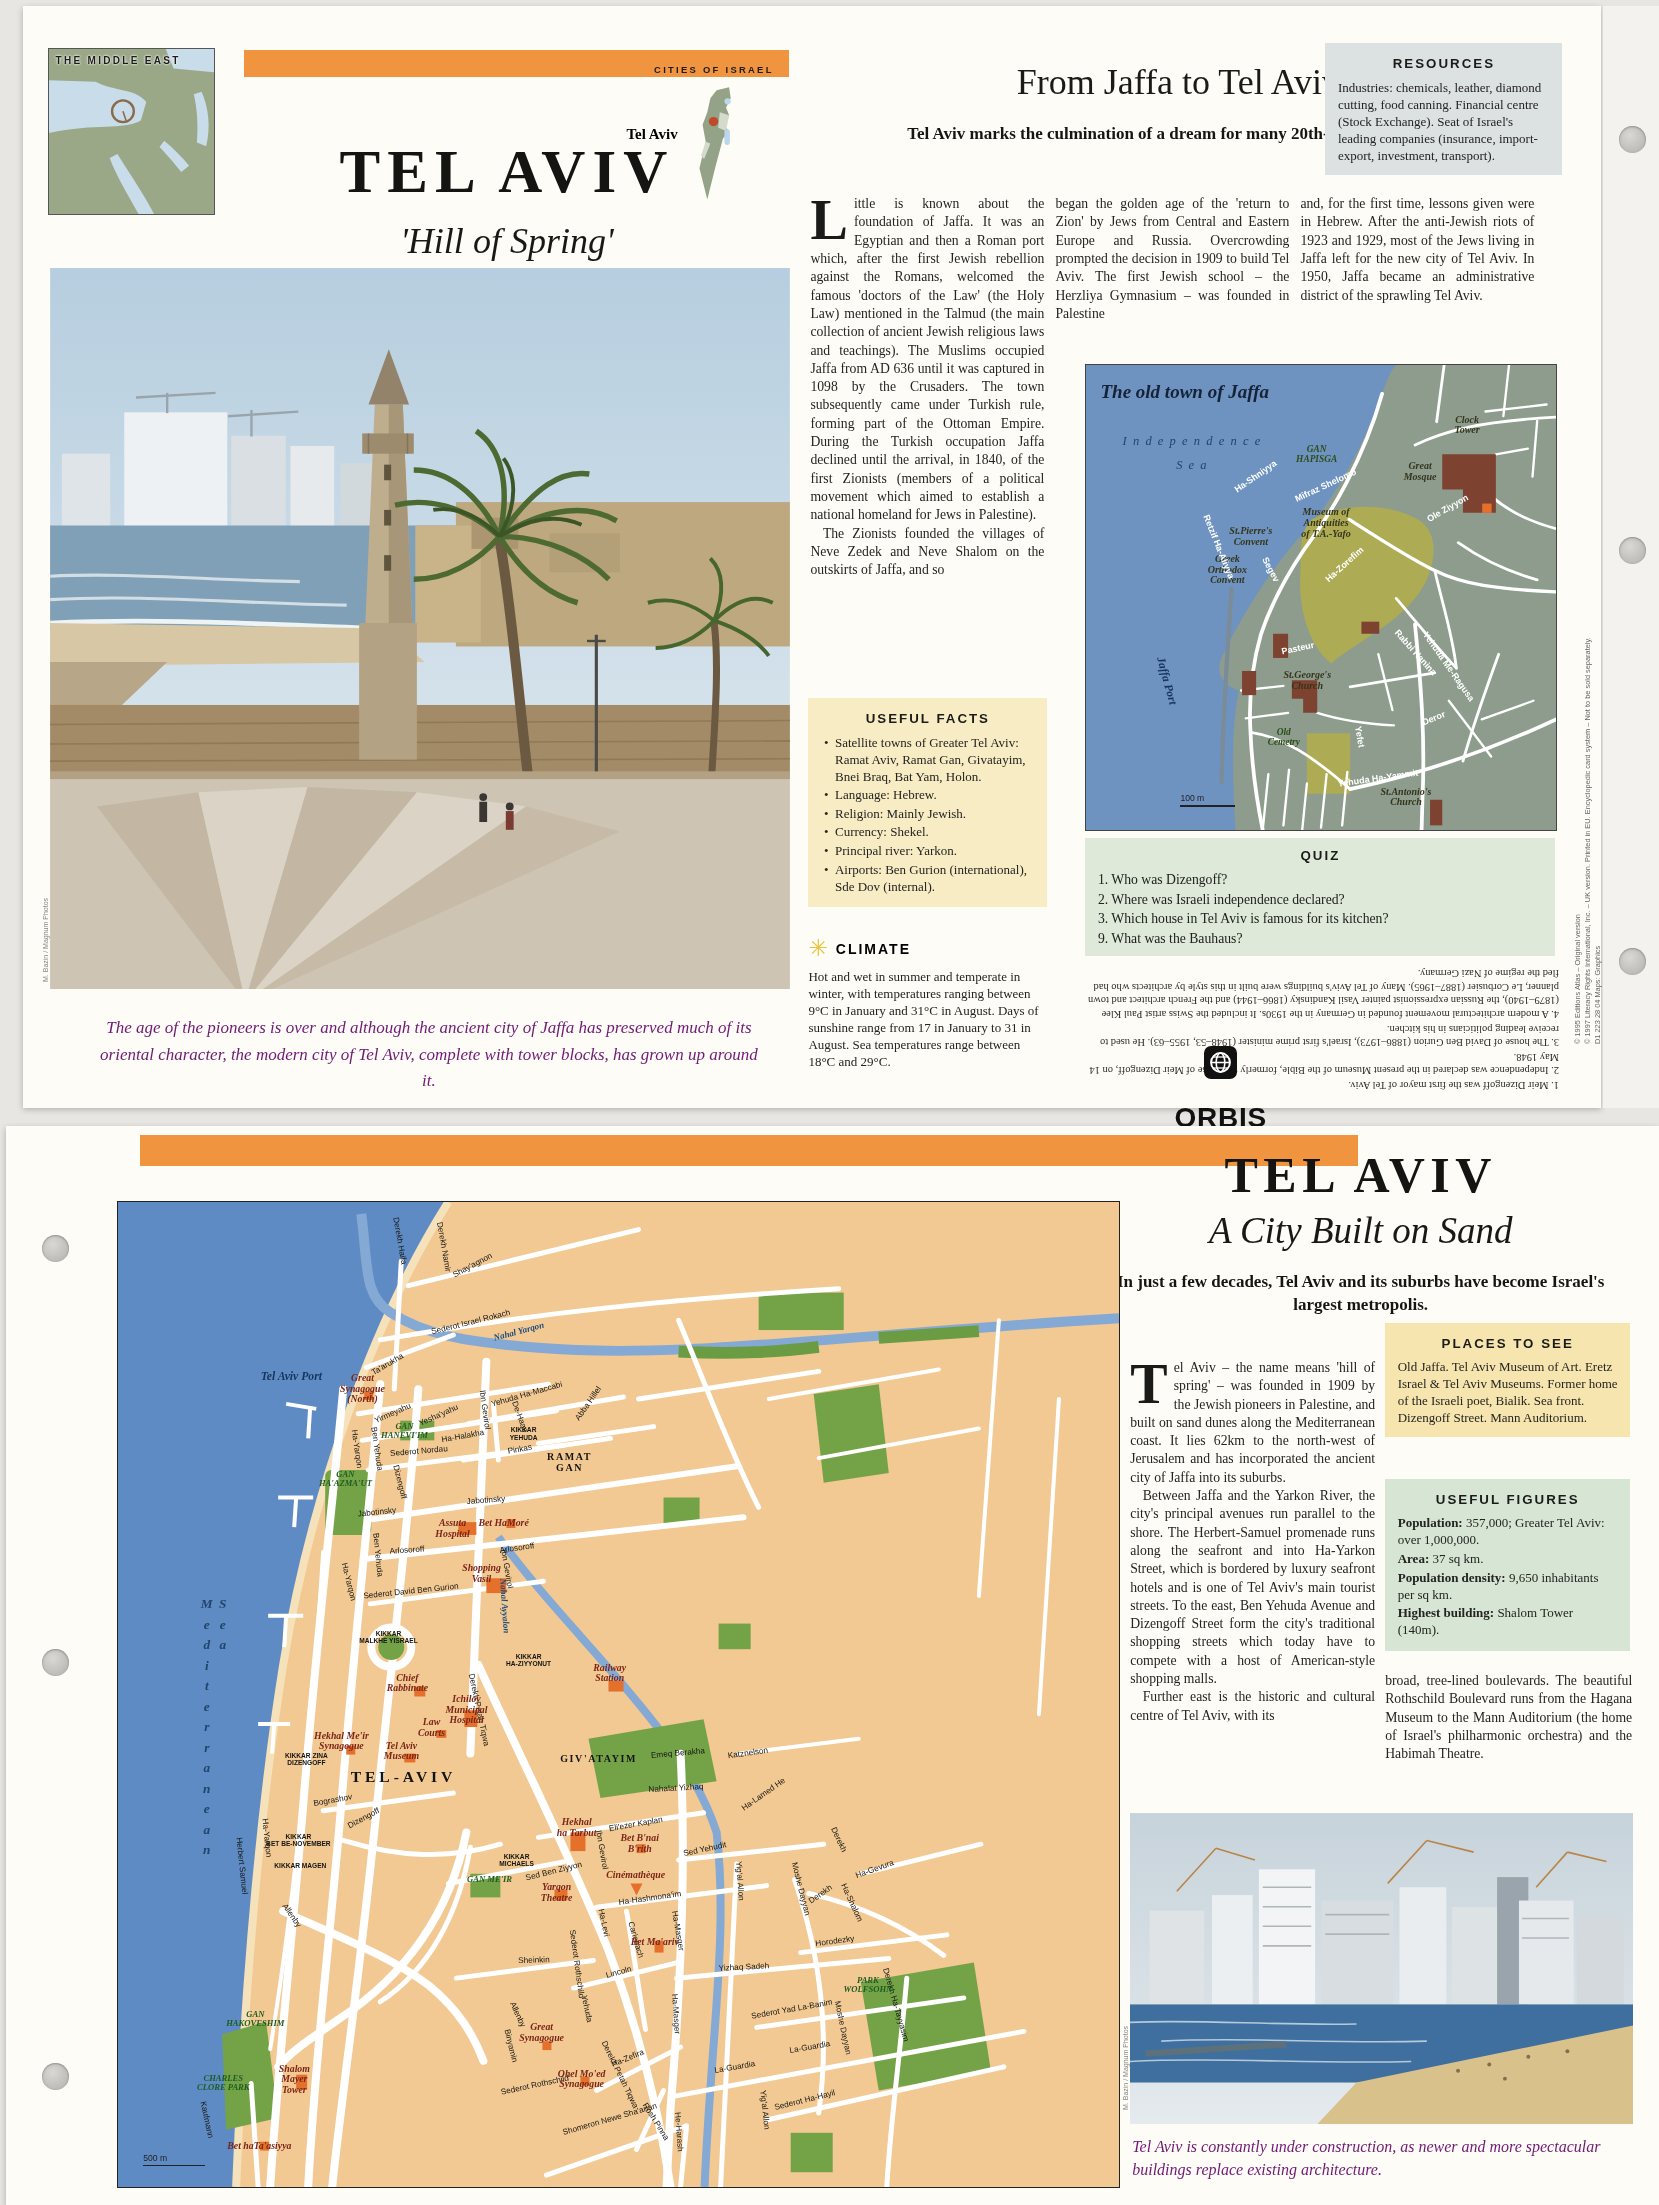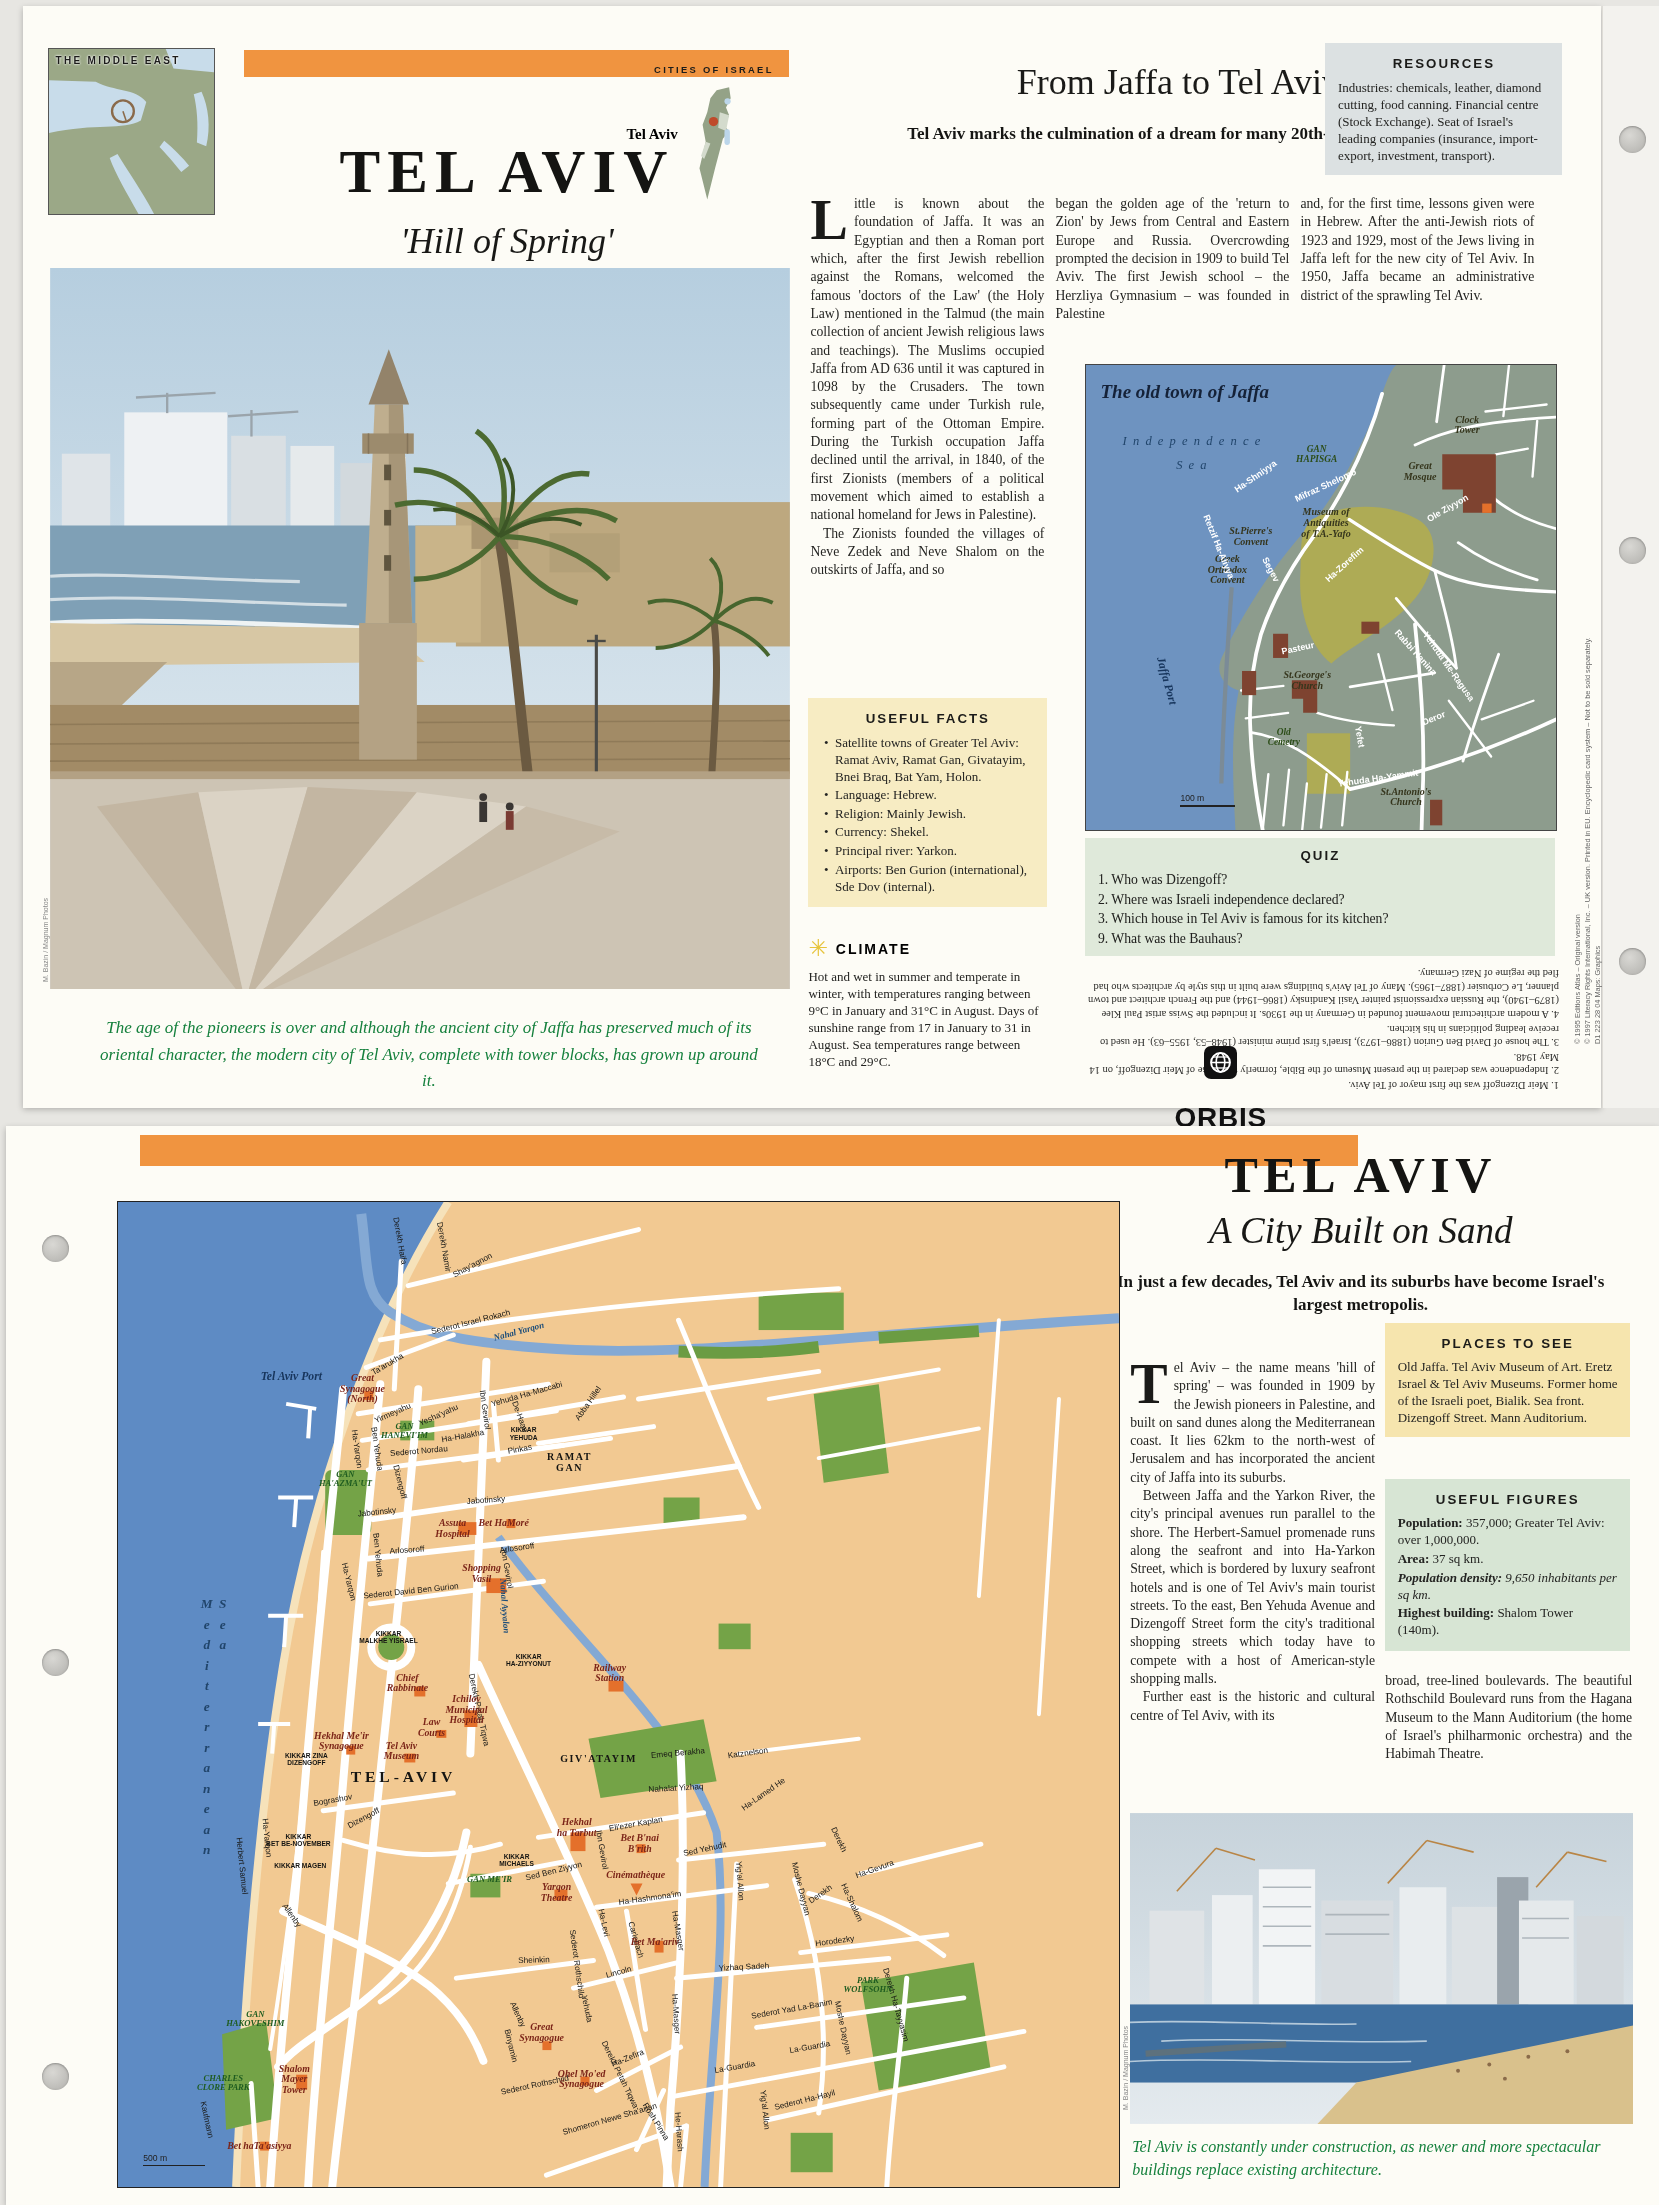--- a/index.html
+++ b/index.html
@@ -31,21 +31,21 @@
   .facts-list li:before{content:"•";position:absolute;left:0;top:0;}
   .climate-head{display:flex;align-items:center;gap:7.8px;}
   .sun-icon{font-size:23.4px;color:#e7c43c;line-height:1;}
   .quiz-qs div{font-size:13.7px;line-height:19.5px;color:#20201e;}
   .answers{transform:rotate(180deg);font-size:10.5px;line-height:13.7px;color:#2c2c2a;text-align:left;}
   .answers div{margin-bottom:0.8px;}
   .orbis{display:flex;align-items:center;gap:23px;flex-direction:column;}
   .orbis-text{font-family:"Liberation Sans",sans-serif;font-weight:bold;font-size:28px;letter-spacing:0.8px;color:#111;}
   .sideprint{font-family:"Liberation Sans",sans-serif;font-size:7.4px;color:#666;transform:rotate(-90deg);transform-origin:left top;width:687px;line-height:10px;}
   .photo-credit{font-family:"Liberation Sans",sans-serif;font-size:7px;color:#888;transform:rotate(-90deg);transform-origin:left top;white-space:nowrap;}
-  .caption{font-style:italic;color:#15803d;}
+  .caption{font-style:italic;color:#701a75;}
   
   .mapframe{position:absolute;border:0.8px solid #444;overflow:hidden;}
   .mapframe svg{position:absolute;left:0;top:0;}
   .ml{position:absolute;transform:translate(-50%,-50%);white-space:pre-line;text-align:center;line-height:1.08;pointer-events:none;}
   .st{font-family:"Liberation Sans",sans-serif;font-size:8.2px;color:#171715;}
   .stw{font-family:"Liberation Sans",sans-serif;font-weight:bold;font-size:9px;color:#ffffff;}
   .poi{font-family:"Liberation Serif",serif;font-style:italic;font-weight:bold;font-size:9.8px;color:#7b2418;}
   .jpoi{font-family:"Liberation Serif",serif;font-style:italic;font-weight:bold;font-size:10px;color:#35351c;}
   .jpark{font-family:"Liberation Serif",serif;font-style:italic;font-weight:bold;font-size:9.4px;color:#2c4d18;}
   .park{font-family:"Liberation Serif",serif;font-style:italic;font-weight:bold;font-size:8.6px;color:#1e5c20;}
@@ -650,21 +650,21 @@
     <div class="infobox yellowbox" style="left:1379px;top:197px;width:220px;background:#f6e5ae;">
       <h3>PLACES TO SEE</h3>
       <div class="btext">Old Jaffa. Tel Aviv Museum of Art. Eretz Israel &amp; Tel Aviv Museums. Former home of the Israeli poet, Bialik. Sea front. Dizengoff Street. Mann Auditorium.</div>
     </div>
 
     <div class="infobox" style="left:1379px;top:353px;width:220px;background:#d7e5d4;">
       <h3>USEFUL FIGURES</h3>
       <div id="fig-list" class="btext">
           <p style="margin: 0px 0px 1.6px;"><b>Population: </b>357,000; Greater Tel Aviv: over 1,000,000.</p>
           <p style="margin: 0px 0px 1.6px;"><b>Area: </b>37 sq km.</p>
-          <p style="margin: 0px 0px 1.6px; font-style: italic;"><b>Population density: </b>9,650 inhabitants per sq km.</p>
+          <p style="margin: 0px 0px 1.6px;"><b>Population density: </b>9,650 inhabitants per sq km.</p>
           <p style="margin: 0px 0px 1.6px;"><b>Highest building: </b>Shalom Tower (140m).</p>
         </div>
     </div>
 
     <div class="abs bodycol" style="left:1379px;top:546px;width:247px;height:133px;">
       <p>broad, tree-lined boulevards. The beautiful Rothschild Boulevard runs from the Hagana Museum to the Mann Auditorium (the home of Israel's philharmonic orchestra) and the Habimah Theatre.</p>
     </div>
 
     <div class="abs" style="left:1124px;top:687px;width:503px;height:311px;overflow:hidden;">
       <svg width="503" height="311" viewBox="0 0 644 398">

